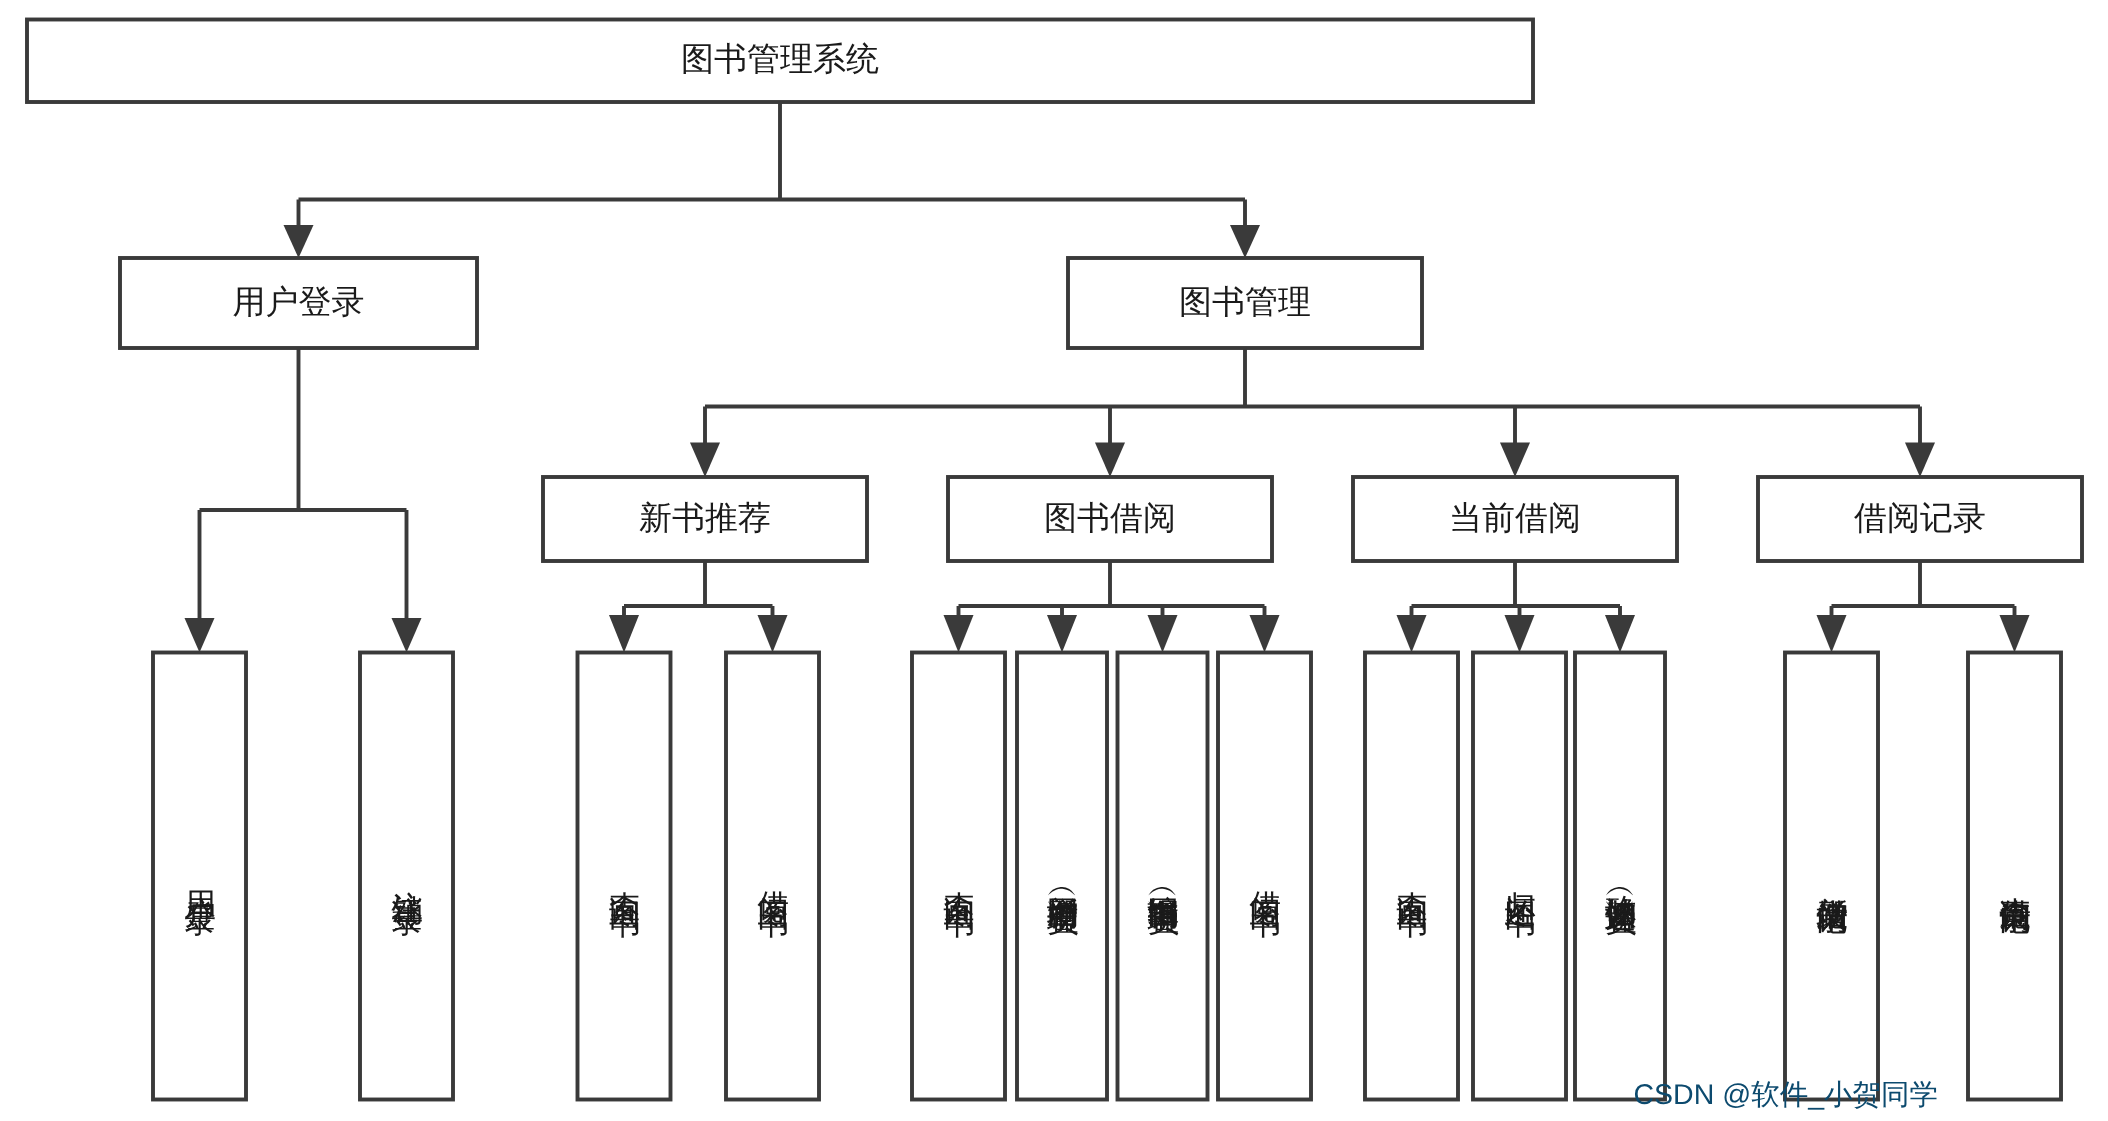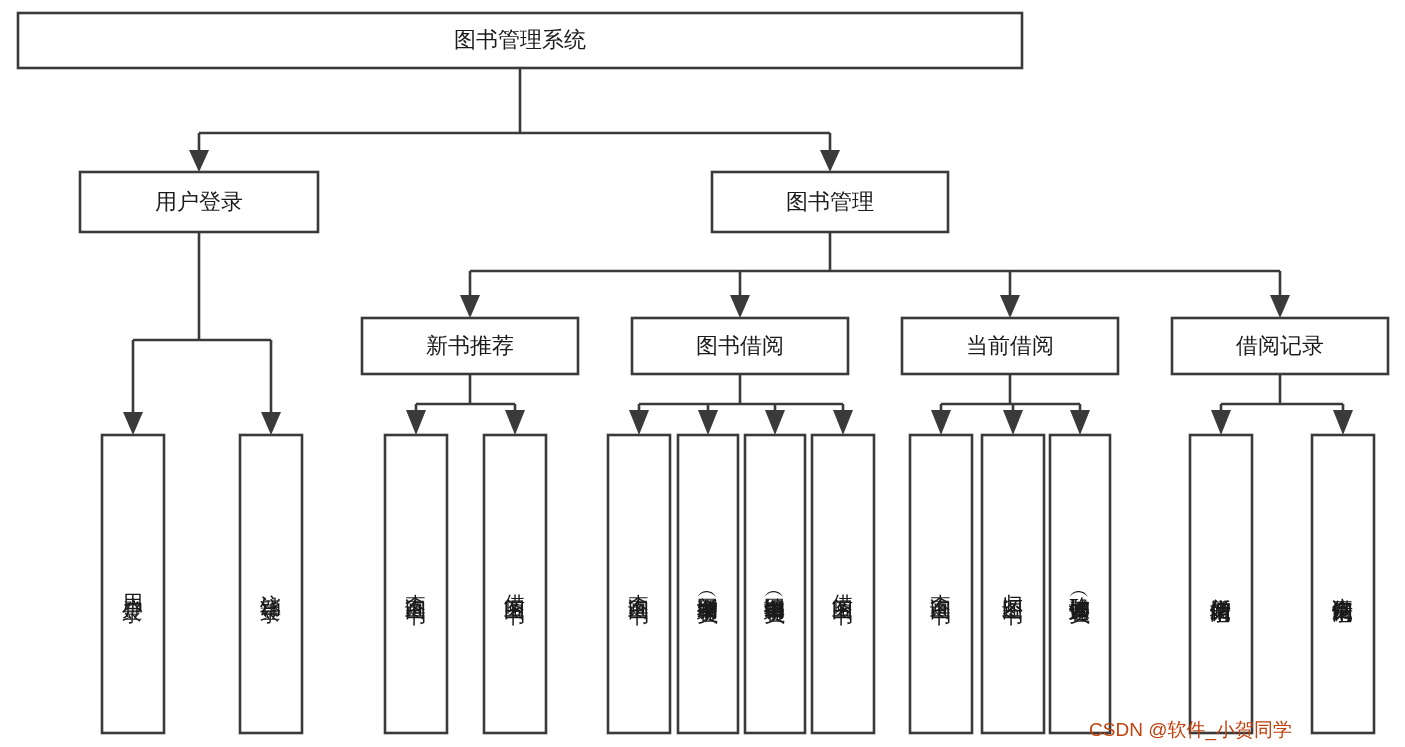--- a/index.html
+++ b/index.html
@@ -70,21 +70,21 @@
   .node-label-v.tight {
     font-size: 21px;
     letter-spacing: 1px;
   }
   #watermark {
     position: absolute;
     right: 8px;
     bottom: 4px;
     font-family: "Liberation Sans", "DejaVu Sans", sans-serif;
     font-size: 19px;
-    color: #c2410c;
+    color: #0c4a6e;
     white-space: nowrap;
     pointer-events: none;
   }
 </style>
 </head>
 <body>
 
 <div id="diagram-root">
 
   <svg id="flow-svg" viewBox="0 0 1405 747" xmlns="http://www.w3.org/2000/svg">

